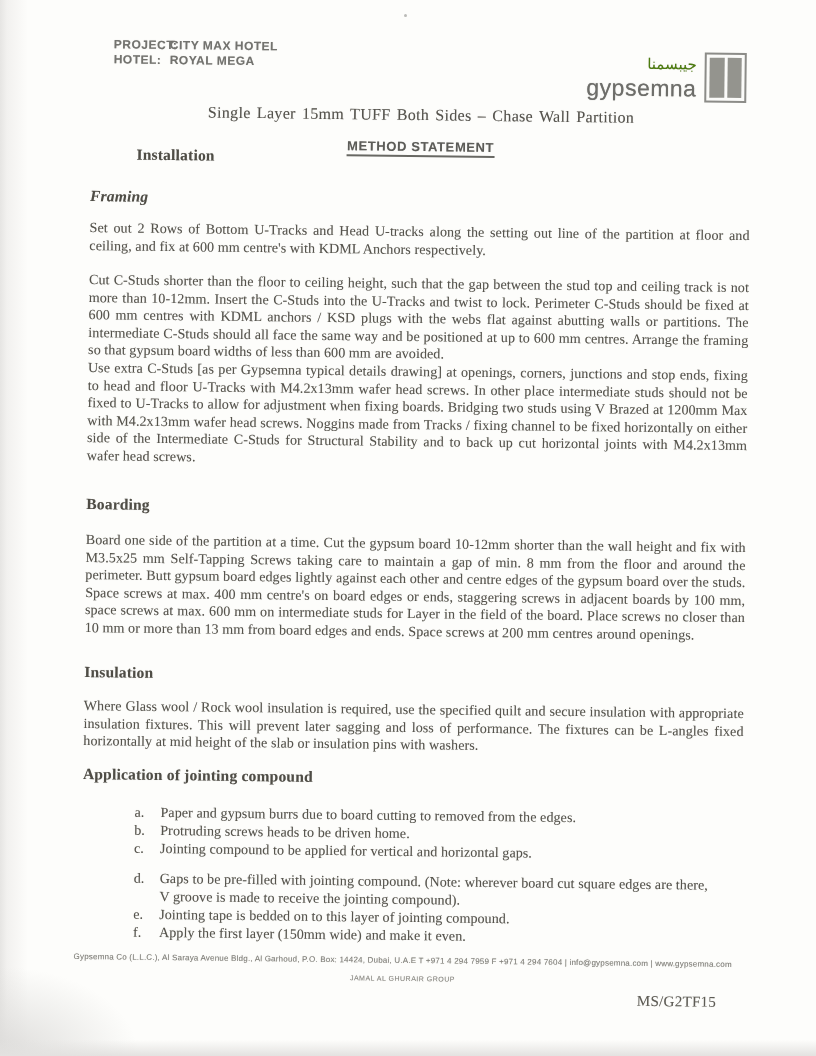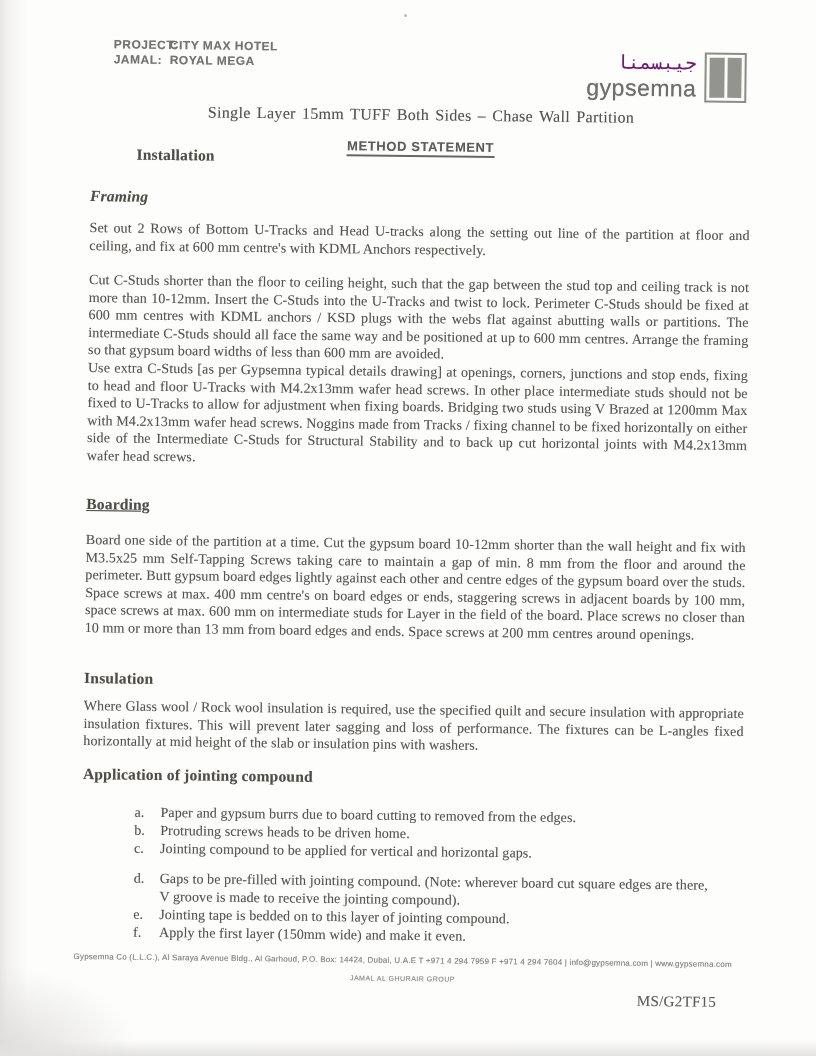--- a/index.html
+++ b/index.html
@@ -24,38 +24,38 @@
   .sheet{position:absolute;inset:0;transform:rotate(0.7deg);transform-origin:50% 50%;
     color:#56544d;text-shadow:0 0 0.7px rgba(86,84,77,0.35);}
 
   .header-meta{position:absolute;left:108px;top:41px;
     font-family:"Liberation Sans",sans-serif;font-weight:bold;font-size:12px;
     color:#73736f;letter-spacing:0.5px;line-height:15px;}
   .meta-label{display:inline-block;width:56px;}
 
   .logo{position:absolute;left:581px;top:49px;display:flex;align-items:flex-start;gap:8px;}
   .logo-text{display:flex;flex-direction:column;align-items:flex-end;}
-  .logo-arabic{font-family:Liberation Mono, monospace;font-size:19px;line-height:24px;color:#701a75;}
+  .logo-arabic{font-family:Liberation Serif, serif;font-size:15px;line-height:24px;color:#4d7c0f;}
   .logo-latin{font-family:"Liberation Sans",sans-serif;font-size:23px;line-height:25px;
     color:#6e6e6a;letter-spacing:0.5px;text-shadow:0 0 0.8px rgba(110,110,106,0.8);}
   .logo-icon{width:32px;height:40px;border:2px solid #8c8c88;background:#fbfbf9;
     padding:3px;display:flex;gap:3px;}
   .logo-icon .bar{flex:1;background:#94948e;}
 
   .doc-title{position:absolute;left:86px;top:106px;width:660px;text-align:center;
     font-size:16px;color:#55534d;letter-spacing:0.3px;word-spacing:2px;}
   .method-wrap{position:absolute;left:86px;top:137px;width:660px;text-align:center;}
   .method{font-family:"Liberation Sans",sans-serif;font-weight:bold;font-size:13px;
     color:#5c5c58;letter-spacing:0.6px;border-bottom:2px solid #686863;padding-bottom:1px;}
 
   .h{position:absolute;left:86px;margin:0;font-size:15.5px;font-weight:bold;color:#4f4d46;letter-spacing:0.2px;}
   .h-installation{top:149px;margin-left:46px;}
   .h-framing{top:191px;font-style:italic;}
-  .h-boarding{top:499px;text-decoration:underline;}
-  .h-insulation{top:667px;margin-top:6px;}
+  .h-boarding{top:499px;}
+  .h-insulation{top:667px;}
   .h-application{top:769px;}
 
   .para{position:absolute;left:86px;width:660px;margin:0;
     font-size:14px;line-height:17.6px;text-align:justify;letter-spacing:0.1px;}
   .p-setout{top:223px;}
   .p-block{position:absolute;left:86px;top:275px;width:660px;}
   .p-block p{position:static;margin:0;font-size:14px;line-height:17.6px;text-align:justify;letter-spacing:0.1px;width:auto;}
   .p-board{top:535px;}
   .p-insul{top:701px;}
 
@@ -77,21 +77,21 @@
 <body>
 
 <div class="page">
   <div class="sheet">
 
     <div class="header-meta">
       <div>
         <span class="meta-label">PROJECT:</span><span>CITY MAX HOTEL</span>
       </div>
       <div>
-        <span class="meta-label">JAMAL:</span><span>ROYAL MEGA</span>
+        <span class="meta-label">HOTEL:</span><span>ROYAL MEGA</span>
       </div>
     </div>
 
     <div class="logo">
       <div class="logo-text">
         <div class="logo-arabic">جيبسمنا</div>
         <div class="logo-latin">gypsemna</div>
       </div>
       <div class="logo-icon">
         <div class="bar"></div>

